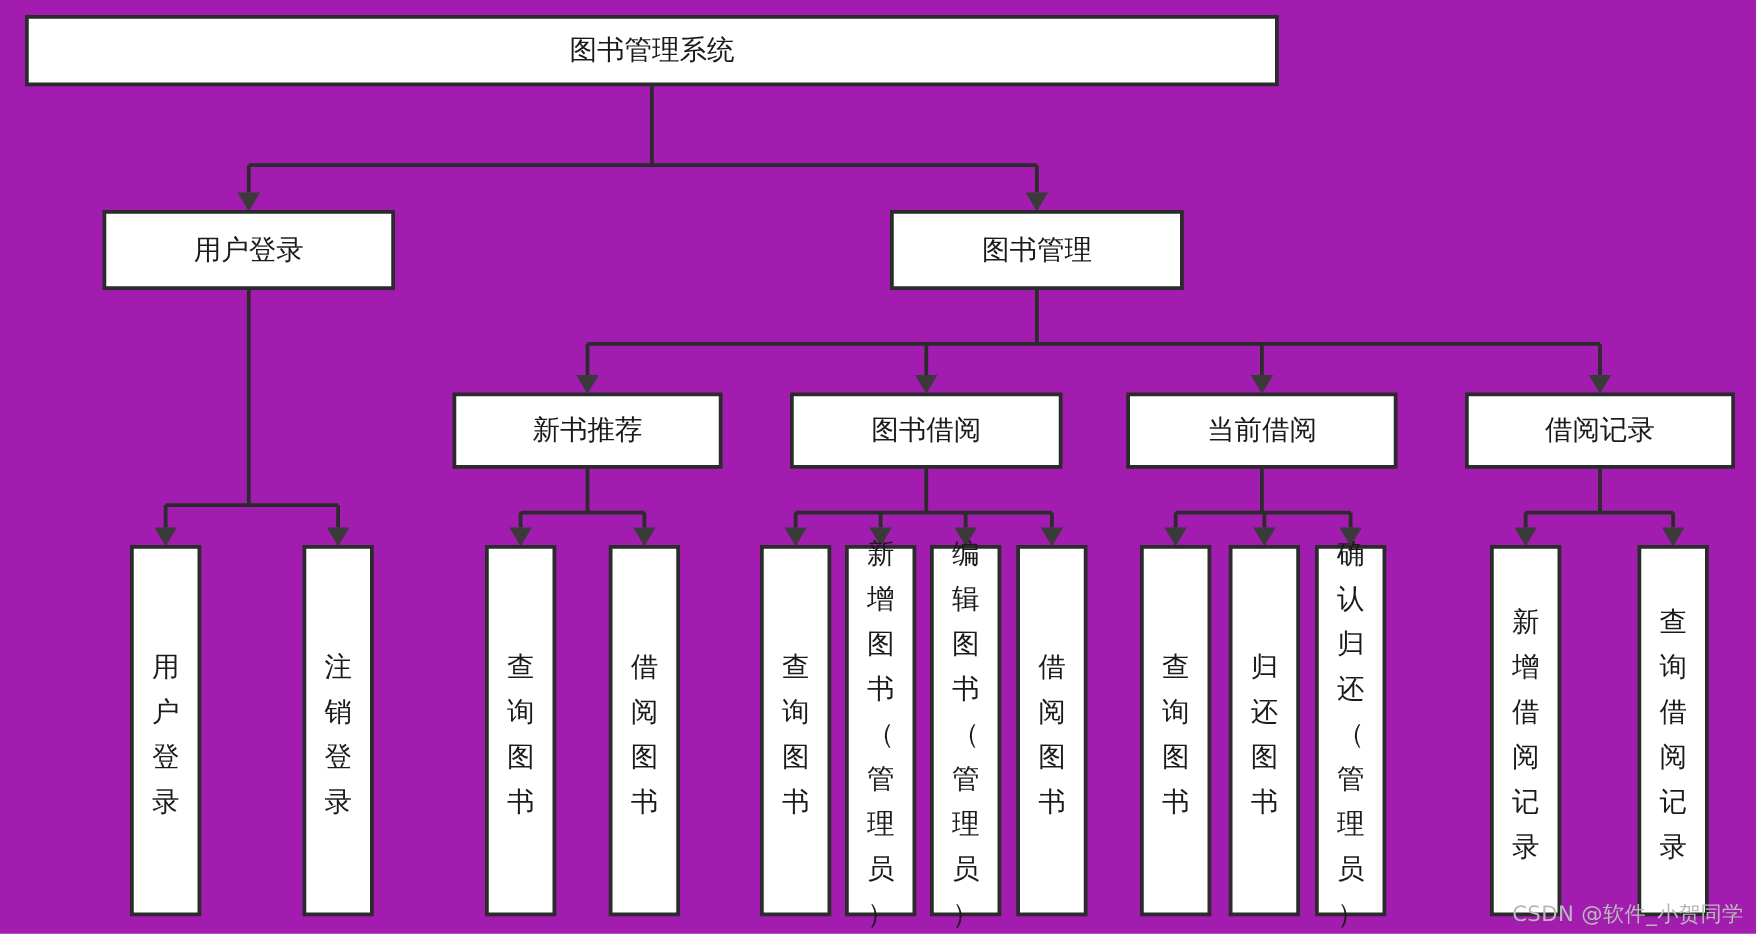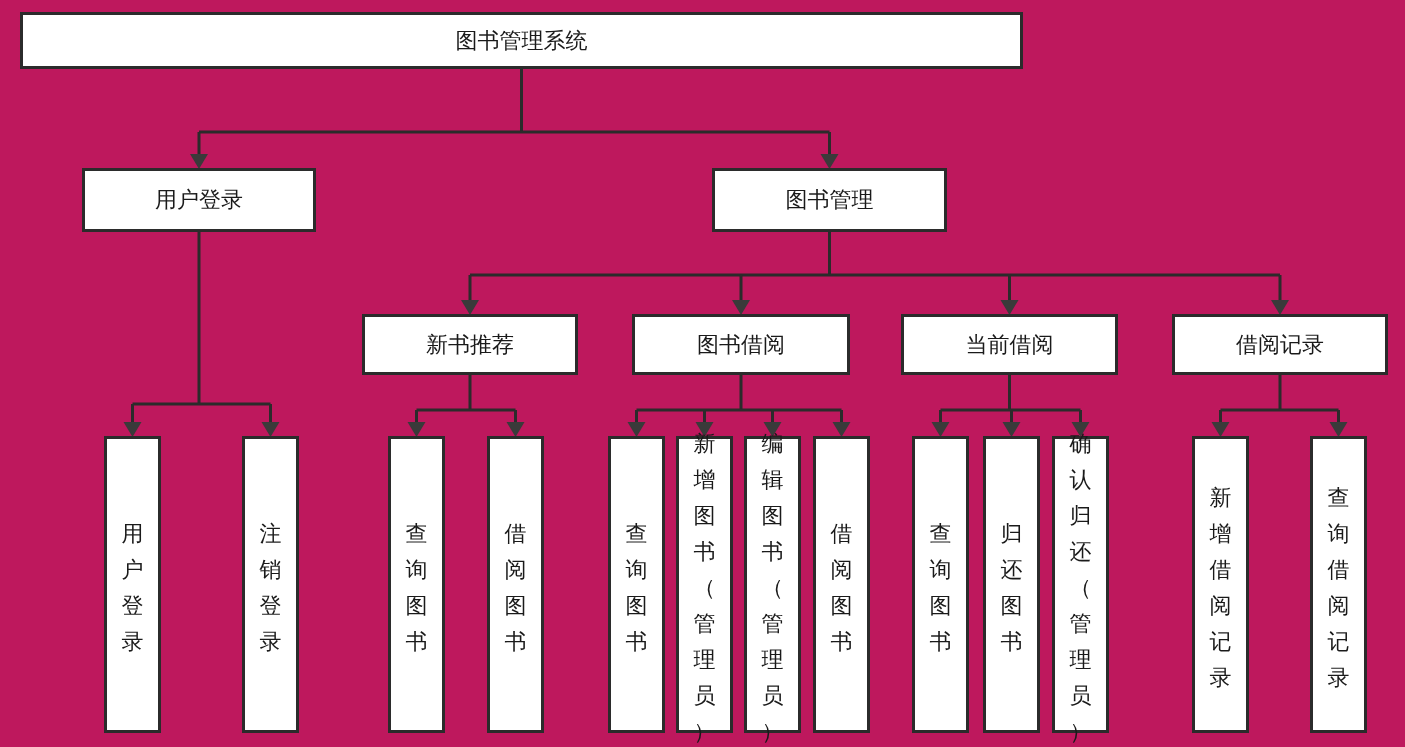--- a/index.html
+++ b/index.html
@@ -10,21 +10,21 @@
   body {
     width: 1405px;
     height: 747px;
     font-family: "DejaVu Sans", "Liberation Sans", sans-serif;
     overflow: hidden;
   }
   #diagram-root {
     position: relative;
     width: 1405px;
     height: 747px;
-    background: #be185d;
+    background: #a21caf;
   }
   svg.diagram-svg {
     position: absolute;
     left: 0;
     top: 0;
     width: 1405px;
     height: 747px;
     display: block;
   }
   .node-box {
@@ -202,13 +202,14 @@
         <g>
           <rect class="node-box" x="1193.5" y="437.5" width="54" height="294"></rect>
           <text class="node-label-v" x="1220.5" y="504.58"><tspan x="1220.5" dy="0">新</tspan><tspan x="1220.5" dy="36">增</tspan><tspan x="1220.5" dy="36">借</tspan><tspan x="1220.5" dy="36">阅</tspan><tspan x="1220.5" dy="36">记</tspan><tspan x="1220.5" dy="36">录</tspan></text>
         </g>
         <g>
           <rect class="node-box" x="1311.5" y="437.5" width="54" height="294"></rect>
           <text class="node-label-v" x="1338.5" y="504.58"><tspan x="1338.5" dy="0">查</tspan><tspan x="1338.5" dy="36">询</tspan><tspan x="1338.5" dy="36">借</tspan><tspan x="1338.5" dy="36">阅</tspan><tspan x="1338.5" dy="36">记</tspan><tspan x="1338.5" dy="36">录</tspan></text>
         </g>
       </g>
     </svg>
+  <div class="watermark-text">CSDN @软件_小贺同学</div>
 </div>
 
 </body></html>

